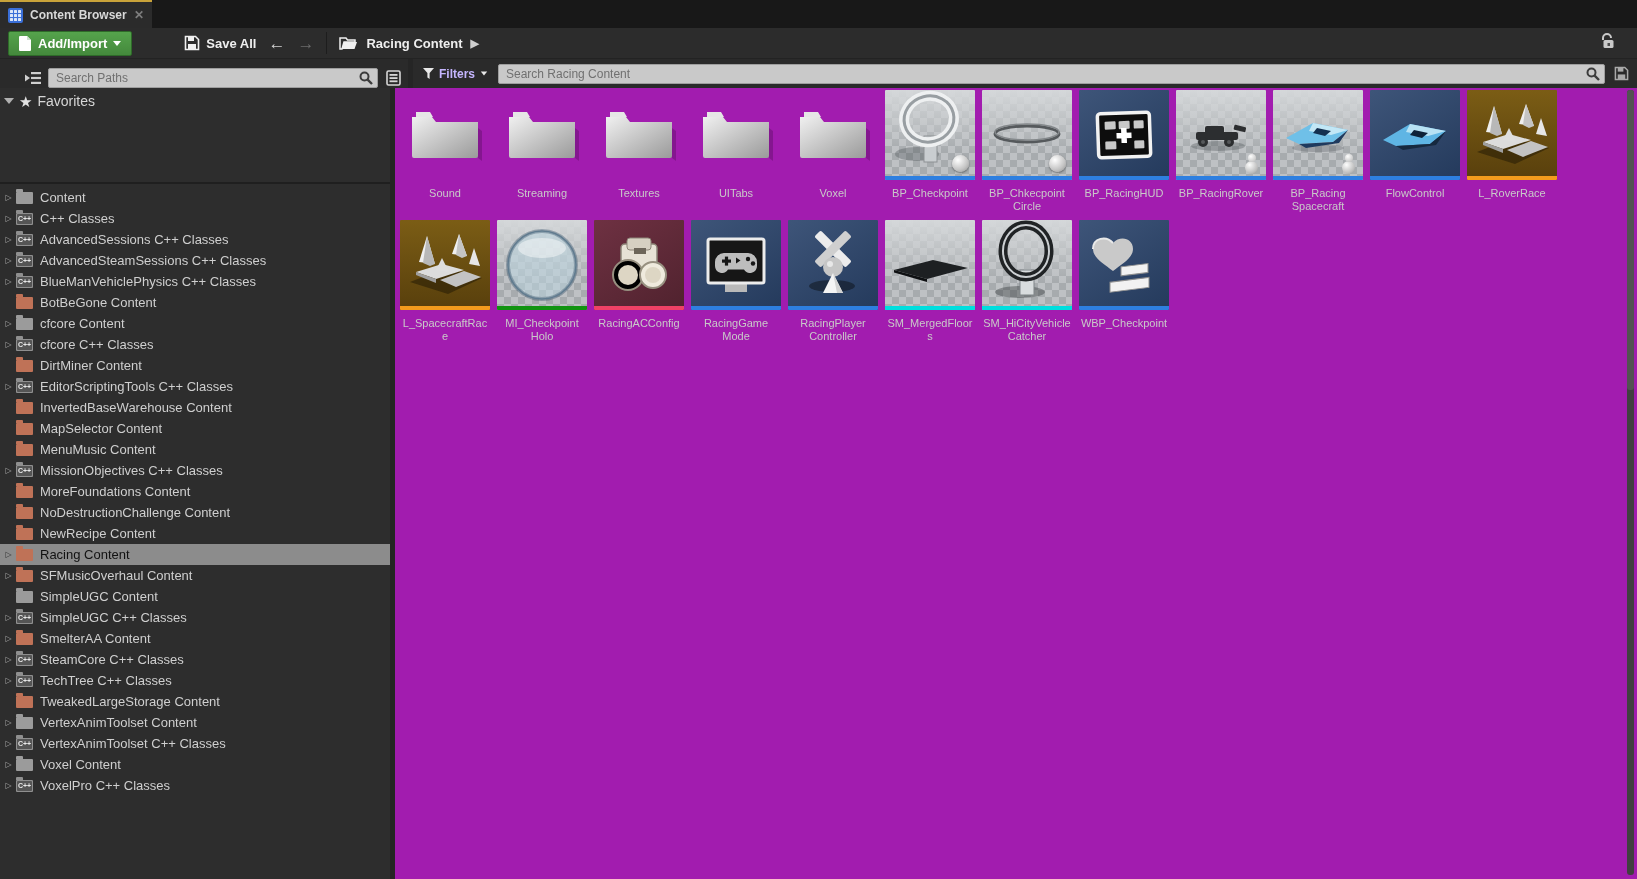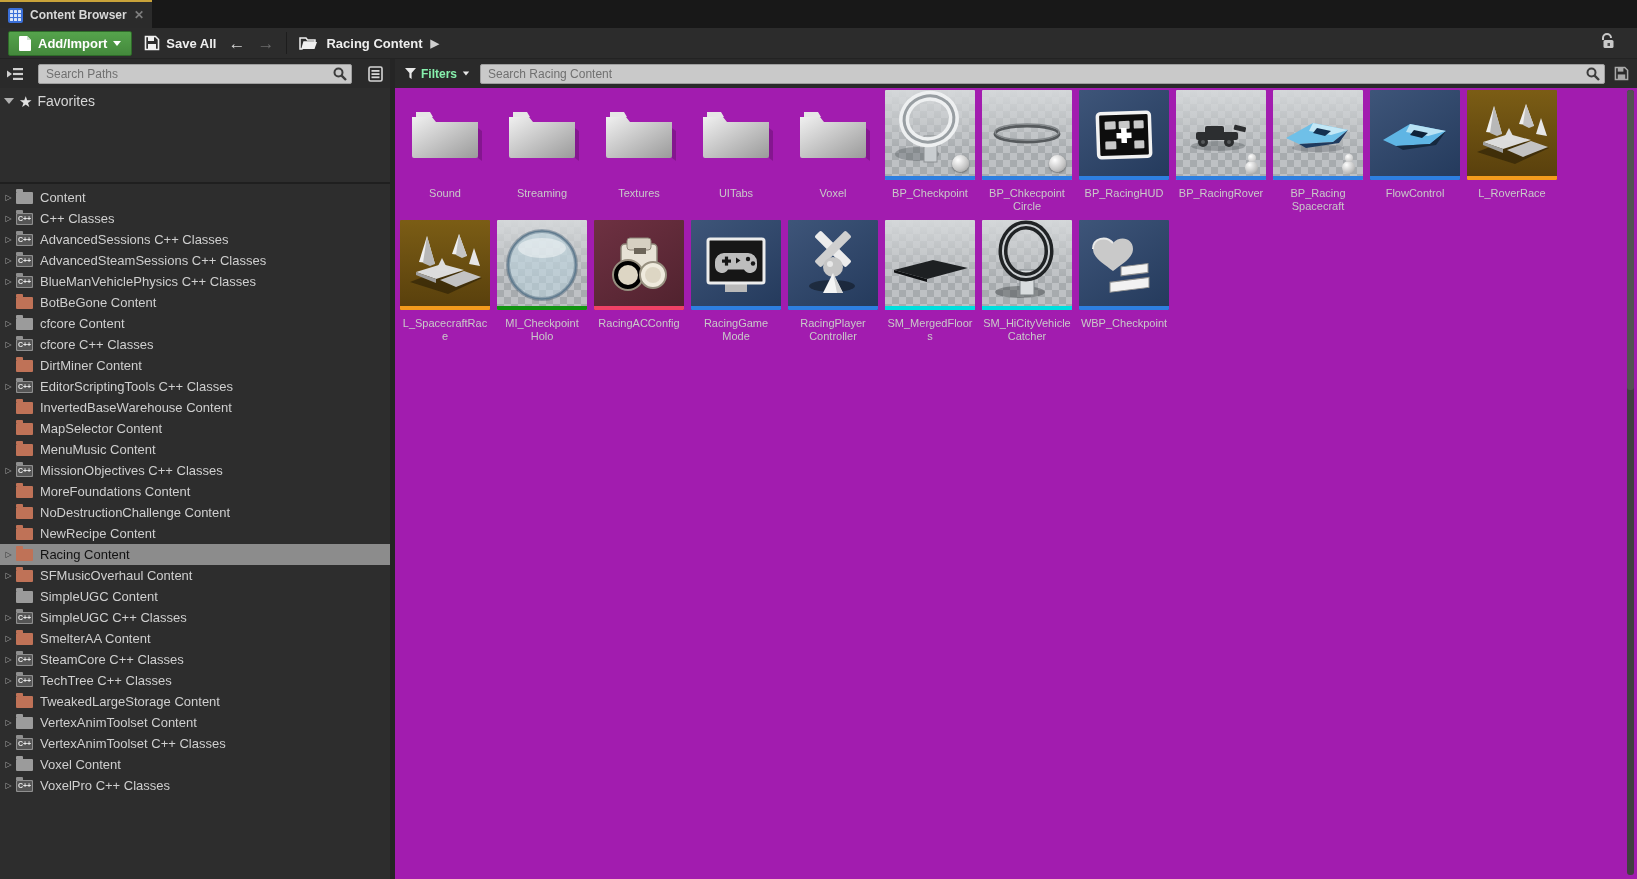--- a/index.html
+++ b/index.html
@@ -19,44 +19,44 @@
 
   
   .toolbar { height:30px; background:#2c2c2c; display:flex; align-items:center;
     padding:0 8px; gap:12px; }
   .btn-addimport { height:25px; display:flex; align-items:center; gap:6px; padding:0 10px;
     background:linear-gradient(#55a34c,#44893c); border:1px solid #2e6b29; border-radius:2px;
     color:#fff; font-weight:bold; font-size:13px; cursor:pointer; }
   .caret { width:0; height:0; border-left:4px solid transparent; border-right:4px solid transparent;
     border-top:5px solid #fff; display:inline-block; }
   .tool-text-btn { display:flex; align-items:center; gap:6px; color:#efefef;
-    font-weight:bold; font-size:13px; }
+    font-weight:bold; font-size:13px;margin-left:40px; }
   .nav-arrow { font-size:17px; font-weight:bold; line-height:1; }
   .nav-back { color:#d2d2d2; }
   .nav-fwd  { color:#6b6b6b; }
   .vsep { width:1px; height:22px; background:#1d1d1d; }
   .breadcrumb { display:flex; align-items:center; gap:8px; color:#efefef;
     font-weight:bold; font-size:13px; }
   .crumb-next { color:#cfcfcf; font-size:11px; }
   .lock { margin-left:auto; margin-right:14px; }
 
   
   .subheader { height:30px; display:flex; background:#2a2a2a; border-top:1px solid #232323; }
-  .col-left  { width:390px; flex:none; display:flex; align-items:center; padding:0 5px; gap:13px; }
+  .col-left  { width:390px; flex:none; display:flex; align-items:flex-end; padding:0 5px; gap:5px;margin-left:18px; }
   .col-div   { width:5px; flex:none; background:#252525; }
   .col-right { flex:1; display:flex; align-items:center; padding:0 6px; gap:6px; }
 
   .searchwrap { position:relative; flex:1; height:20px; }
   .searchwrap input { width:100%; height:20px; background:#c9c9c9; border:1px solid #9e9e9e;
     border-radius:2px; font-size:12px; color:#444; padding:0 24px 0 7px;
     font-family:"Liberation Sans", sans-serif; }
   .searchwrap input::placeholder { color:#707070; opacity:1; }
   .mag { position:absolute; right:5px; top:3px; }
   .icon-btn { width:20px; height:20px; display:grid; place-items:center; }
-  .filters { display:flex; align-items:center; gap:5px; color:#86efac; font-weight:bold;
+  .filters { display:flex; align-items:center; gap:5px; color:#c4b5fd; font-weight:bold;
     font-size:12px; padding:0 4px; }
   .filters .caret { border-top-color:#e8e8e8; transform:scale(.8); }
 
   
   .content { display:flex; height:791px; }
   .leftpanel { width:390px; flex:none; background:#2d2d2d; overflow:hidden;
     display:flex; flex-direction:column; }
   .fav-section { height:94px; padding:5px 4px; }
   .fav-row { display:flex; align-items:center; gap:5px; }
   .fav-arrow { width:0; height:0; border-left:5px solid transparent; border-right:5px solid transparent;

